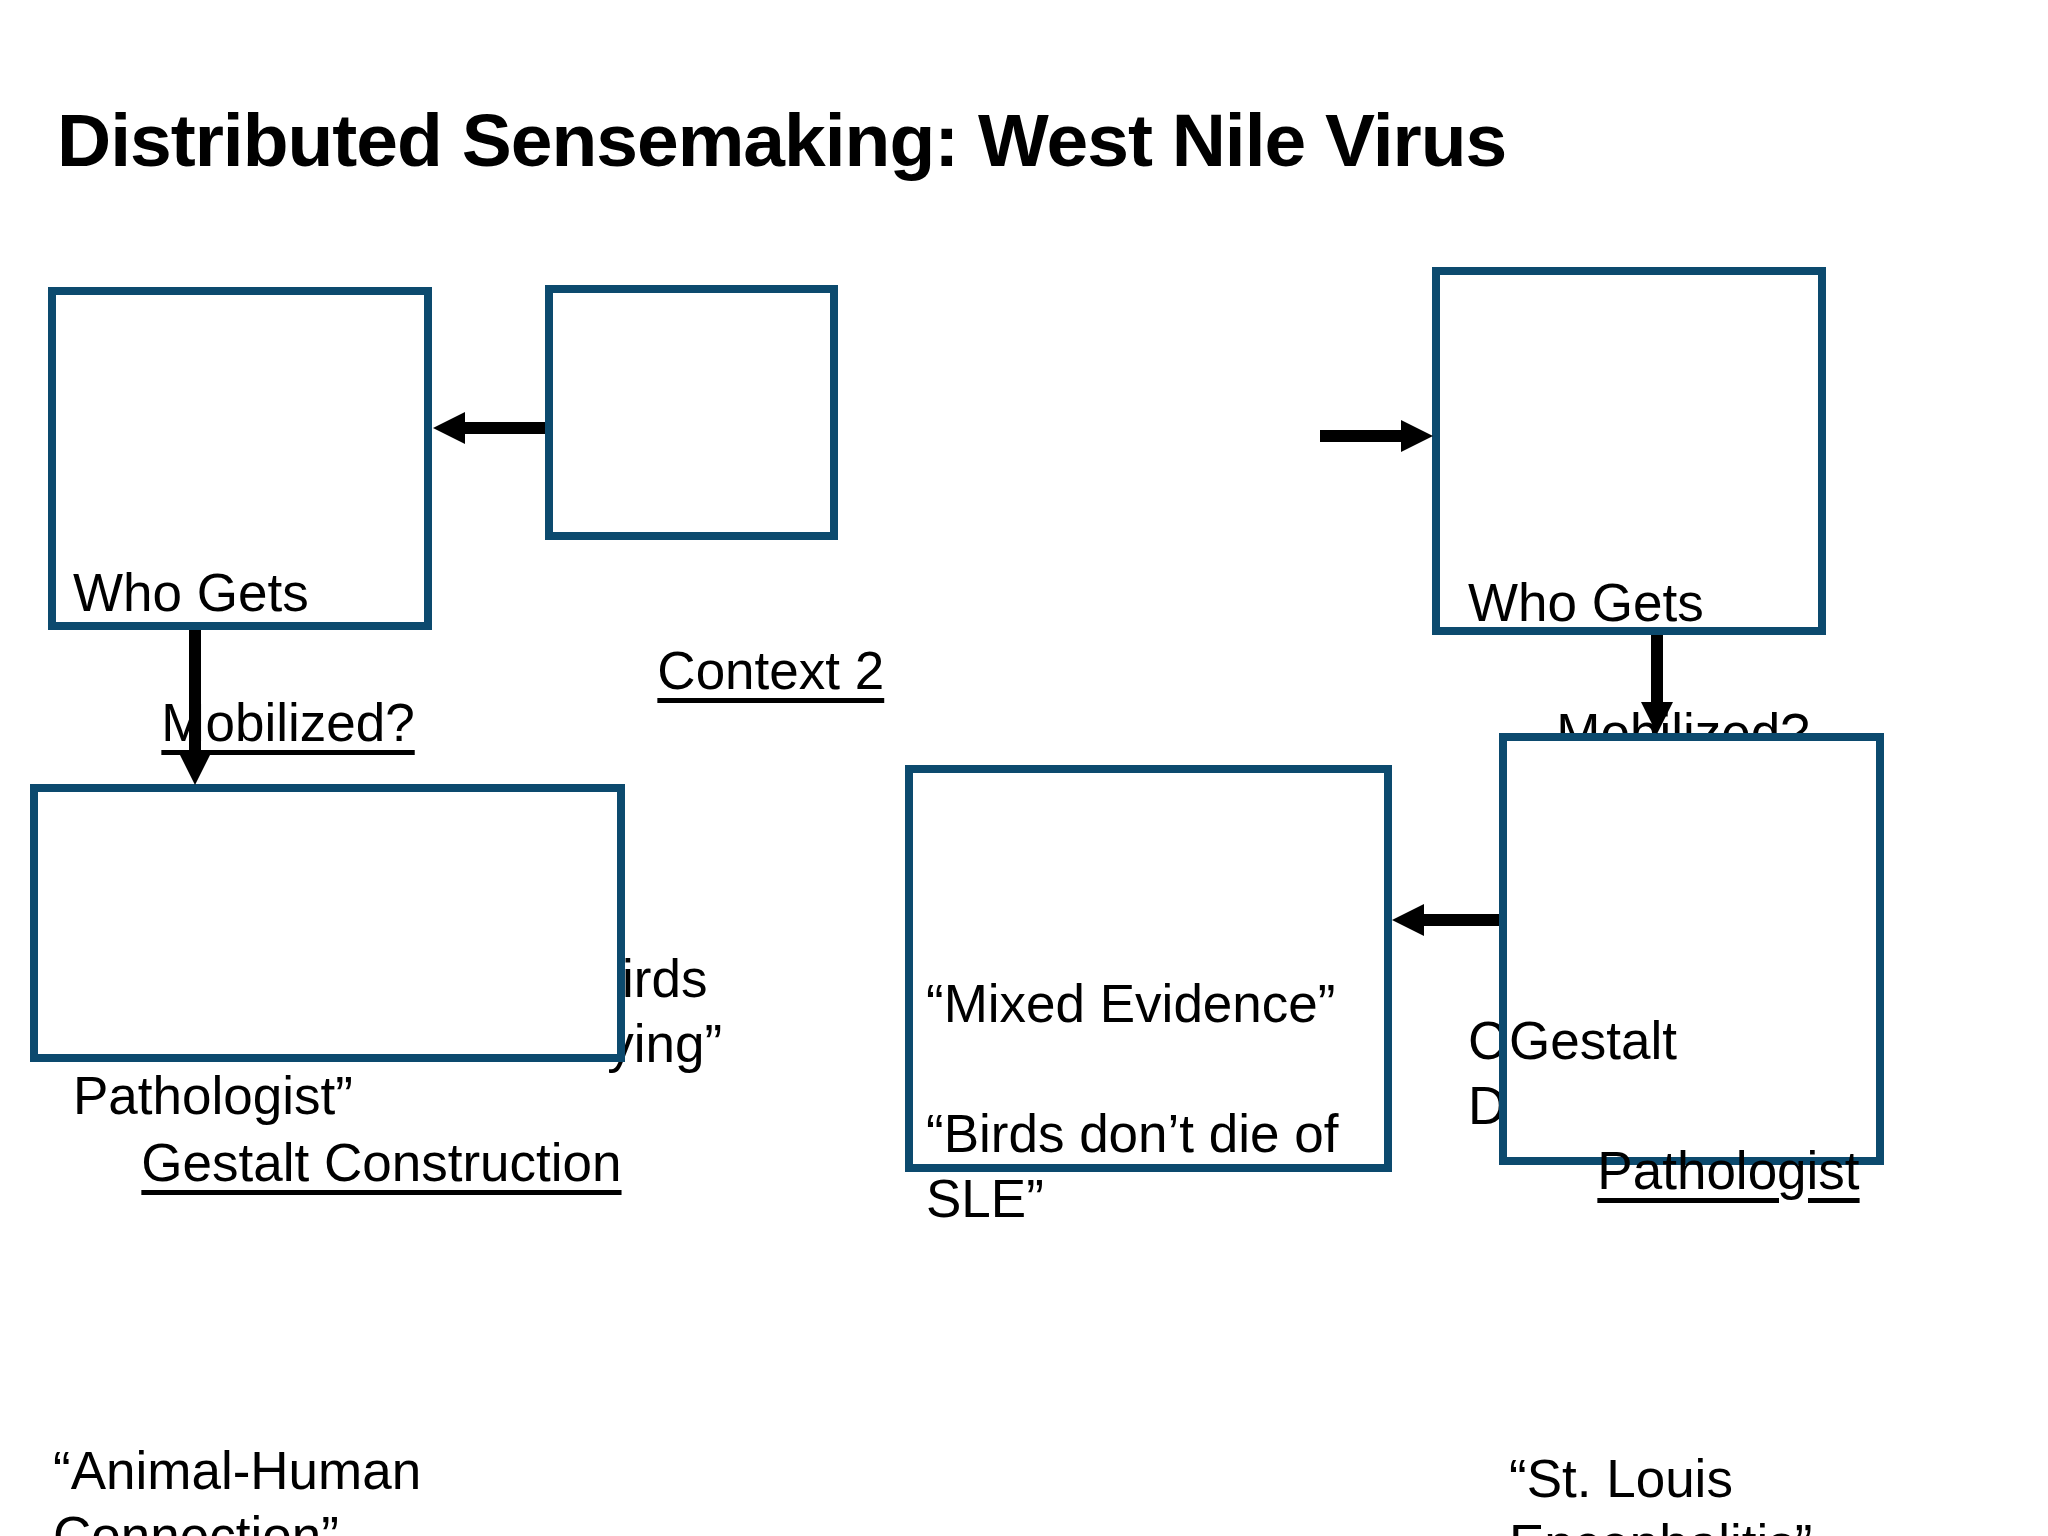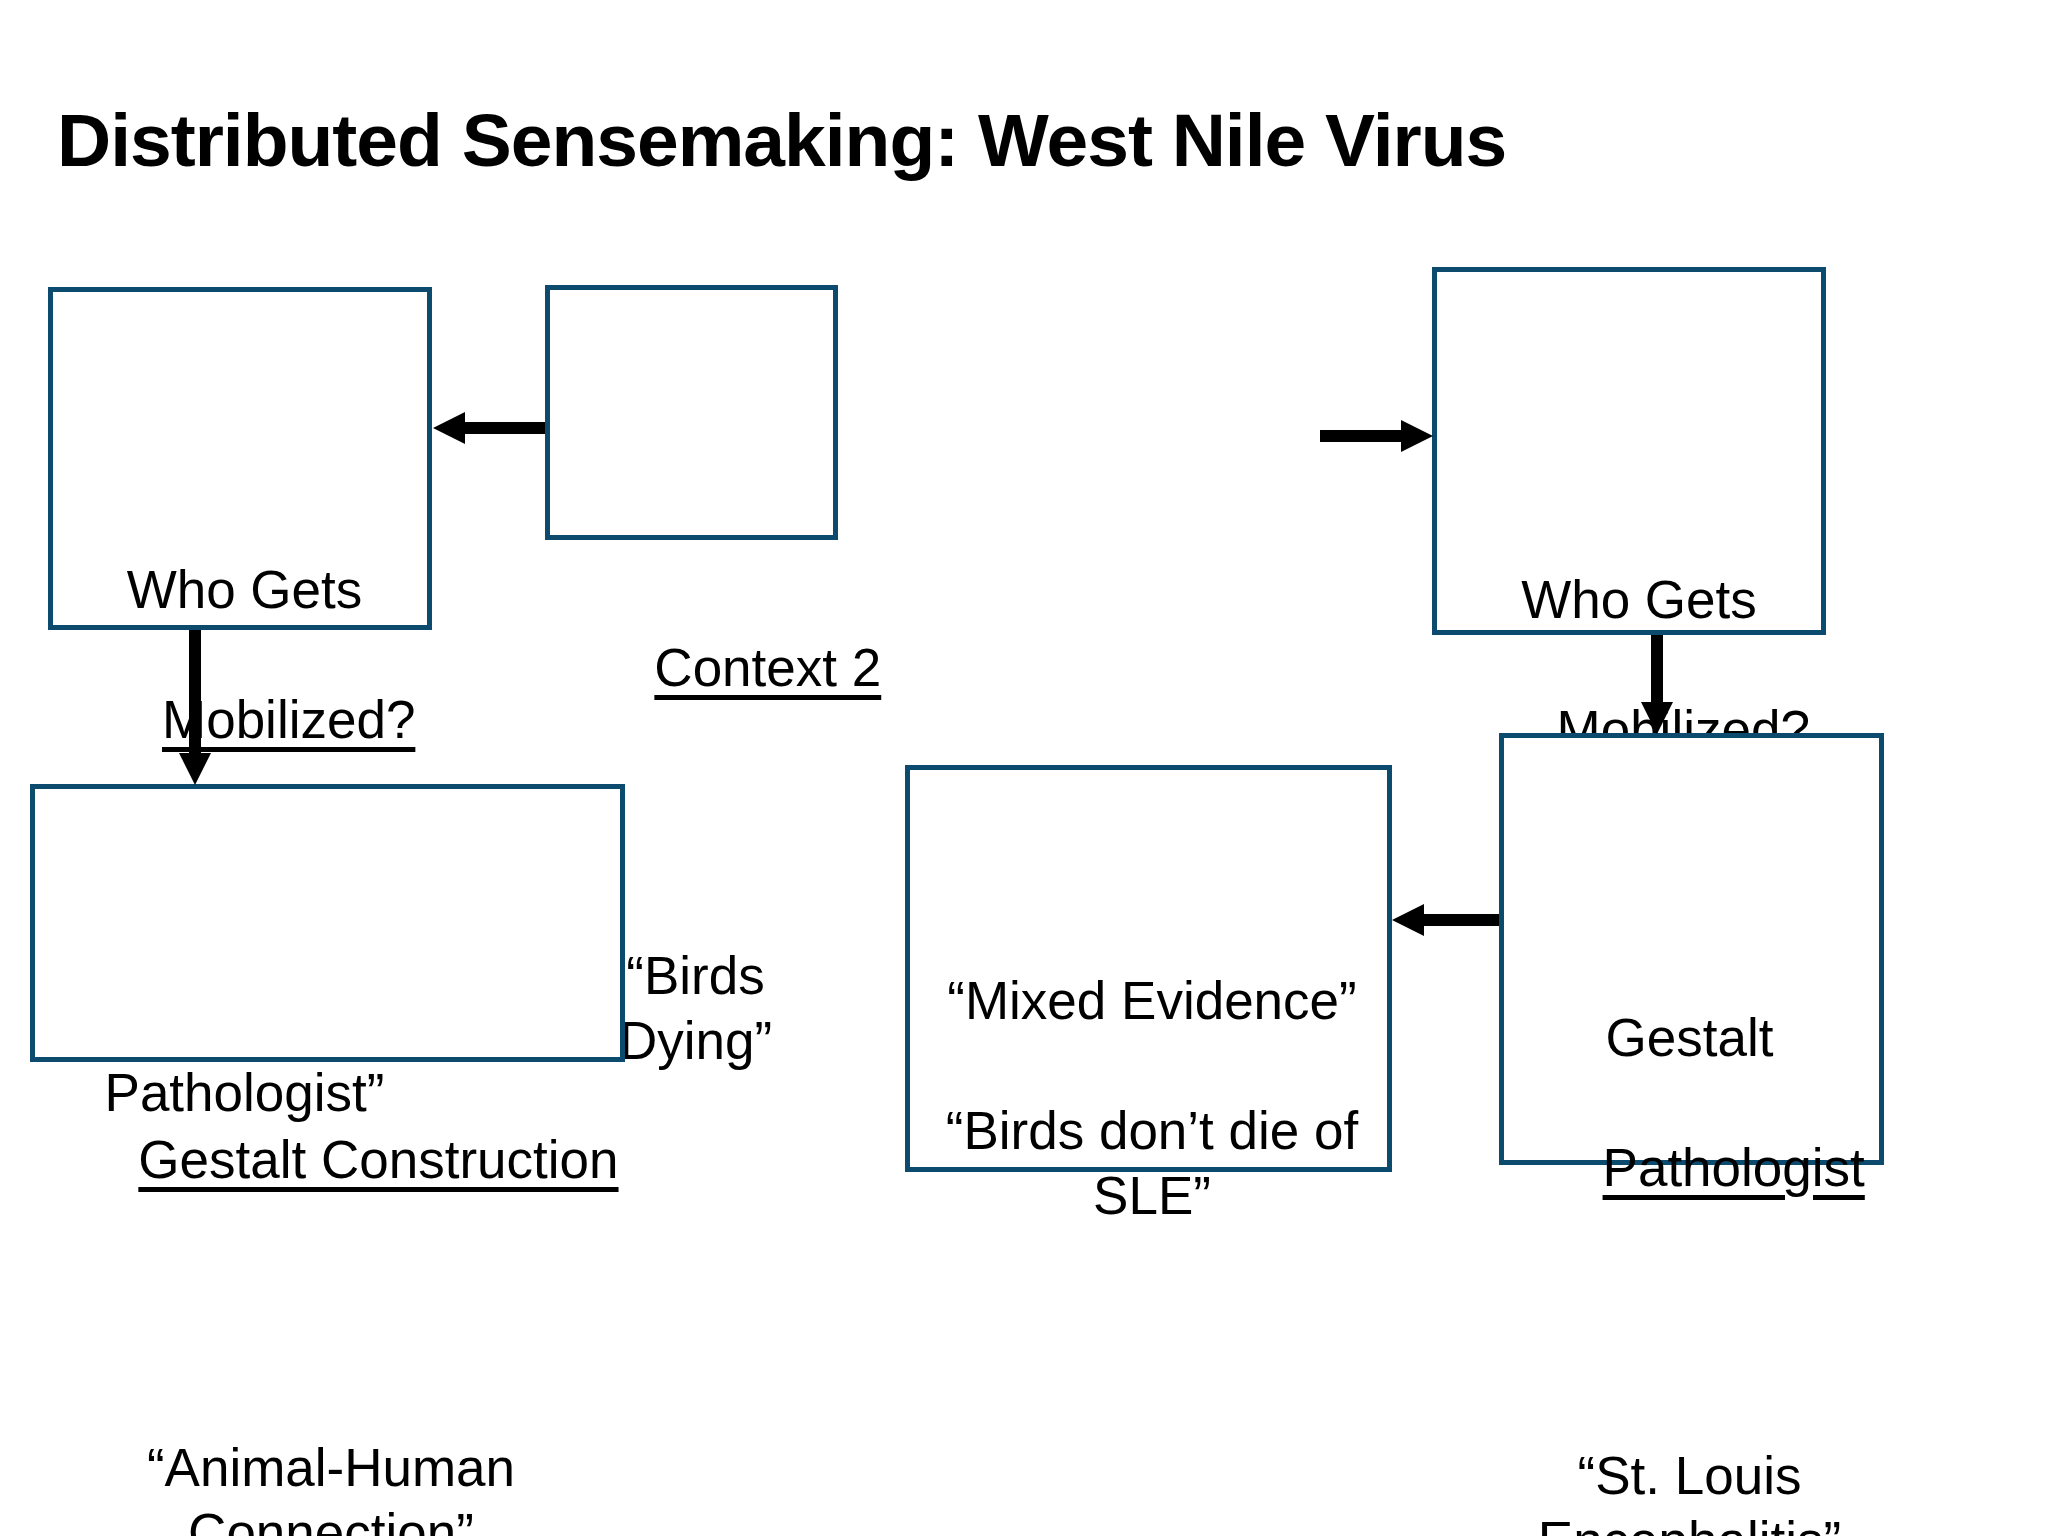--- a/index.html
+++ b/index.html
@@ -8,37 +8,36 @@
     background: #ffffff;
   }
   .slide {
     position: relative;
     width: 2048px;
     height: 1536px;
     background: #ffffff;
     color: #000000;
     font-family: "Liberation Sans", sans-serif;
     overflow: hidden;
-    text-align: center;
   }
   .title {
     position: absolute;
     left: 57px;
     top: 103px;
     margin: 0;
     font-size: 75px;
     font-weight: bold;
     line-height: 1;
     white-space: nowrap;
     letter-spacing: -1px;
   }
   .box {
     position: absolute;
     box-sizing: border-box;
-    border: 5px solid #0c4a6e;
+    border: 8px solid #0c4a6e;
     background: #ffffff;
     font-size: 53px;
     line-height: 65px;
     white-space: pre;
   }
   .heading .line1 {
     display: block;
   }
   .u {
     text-decoration: underline;

